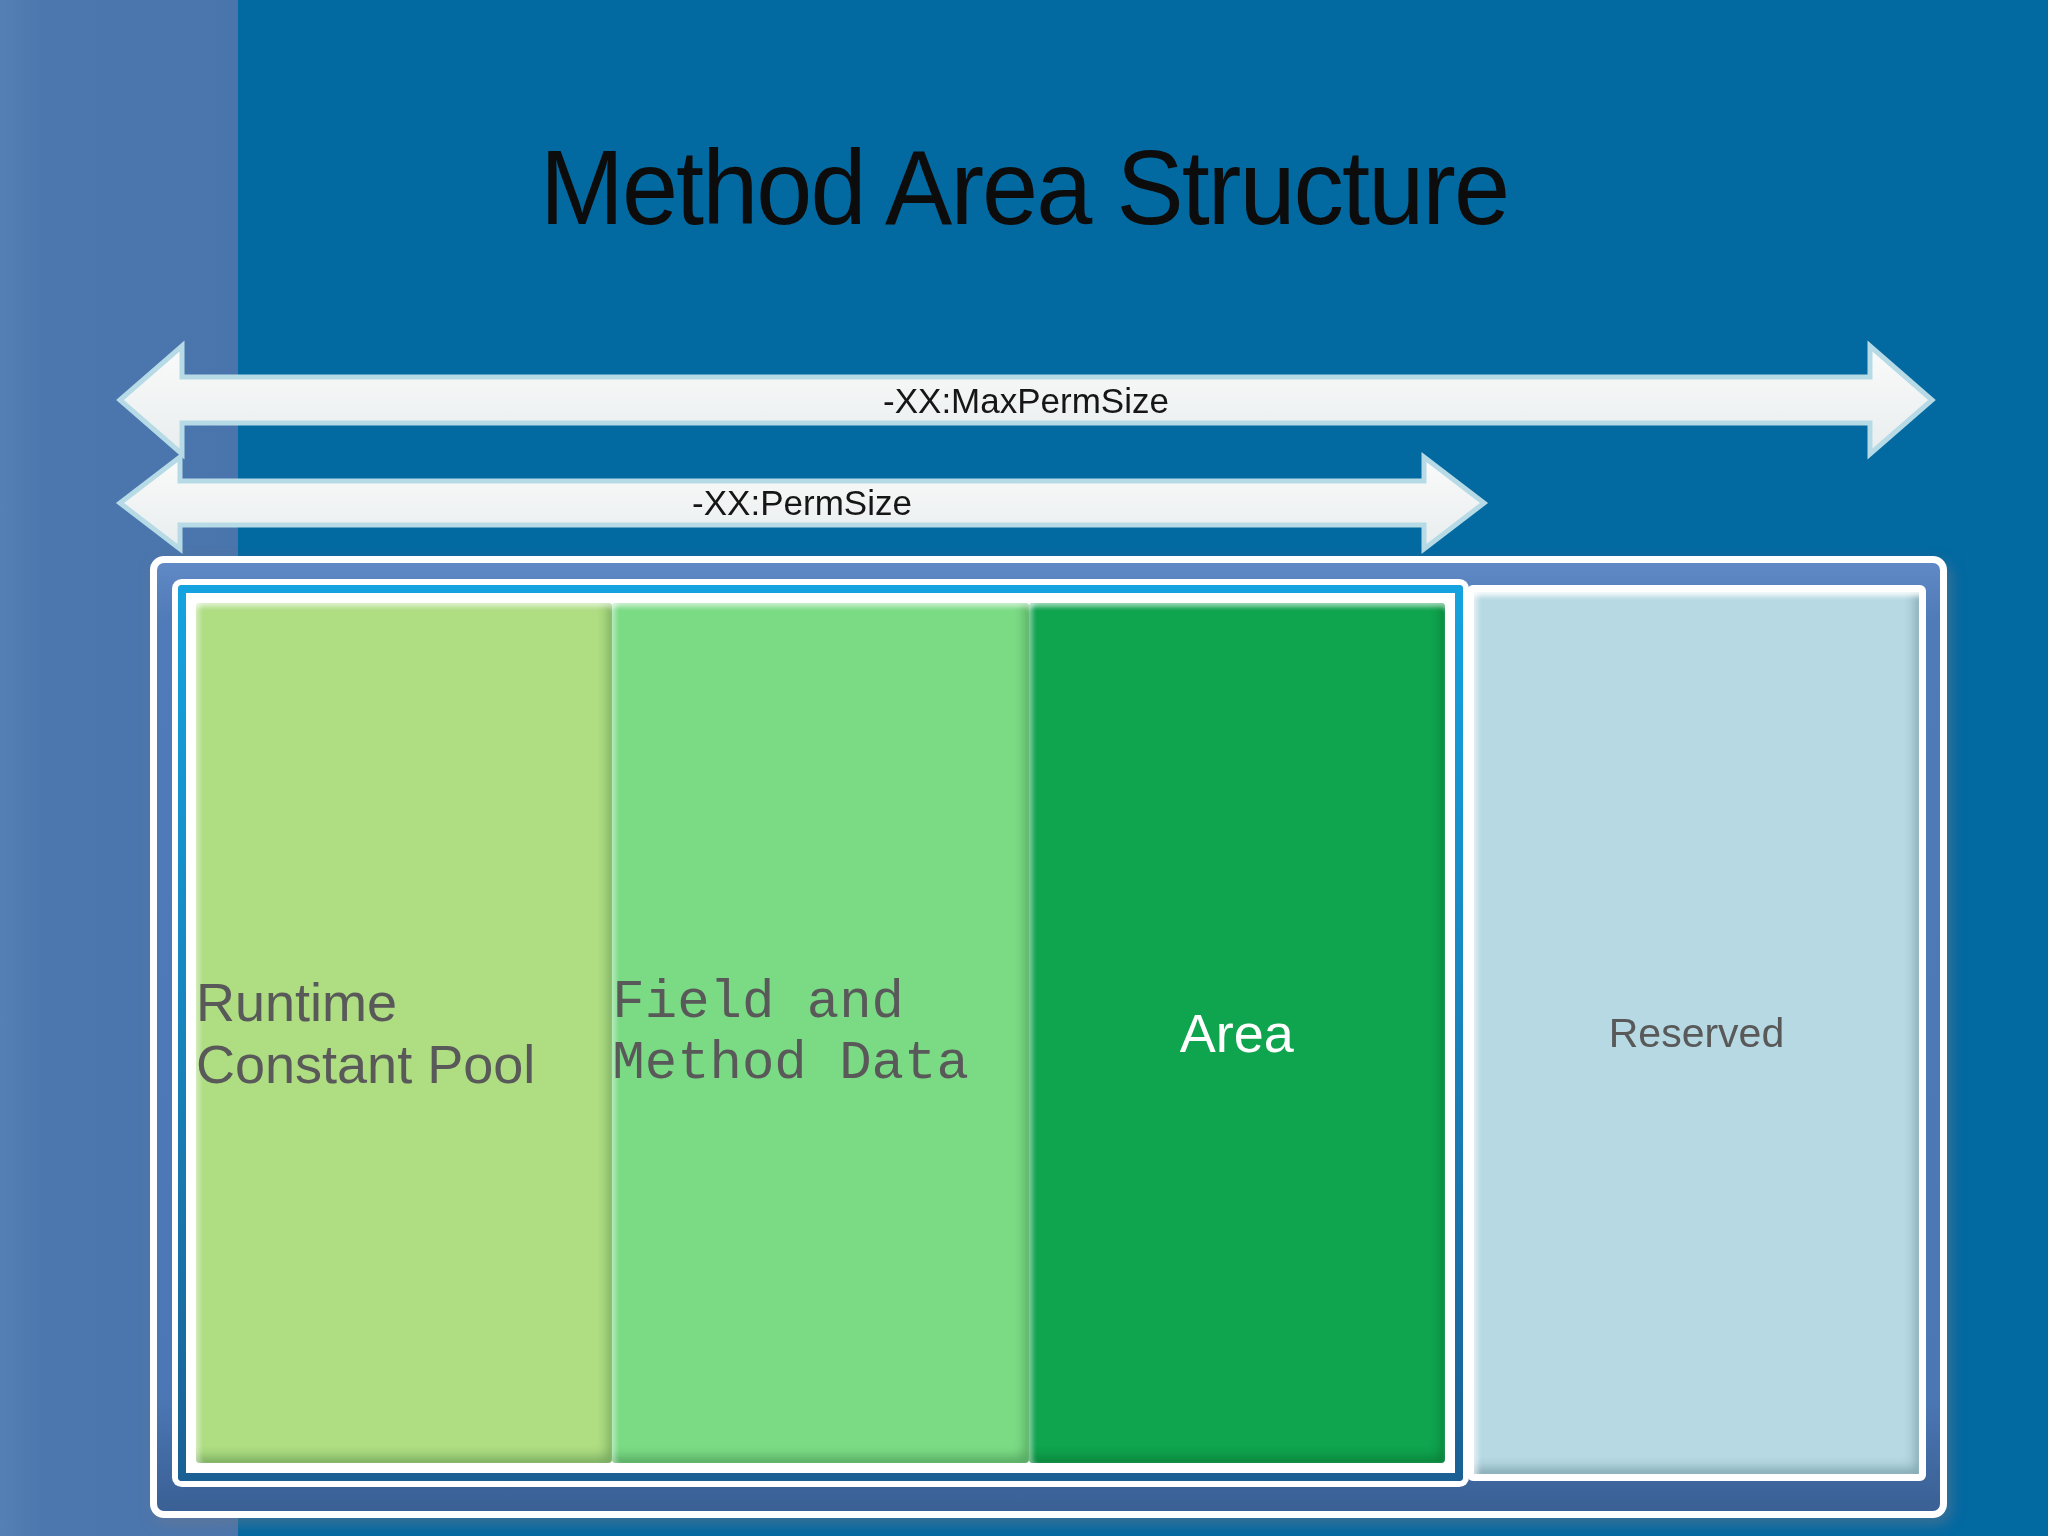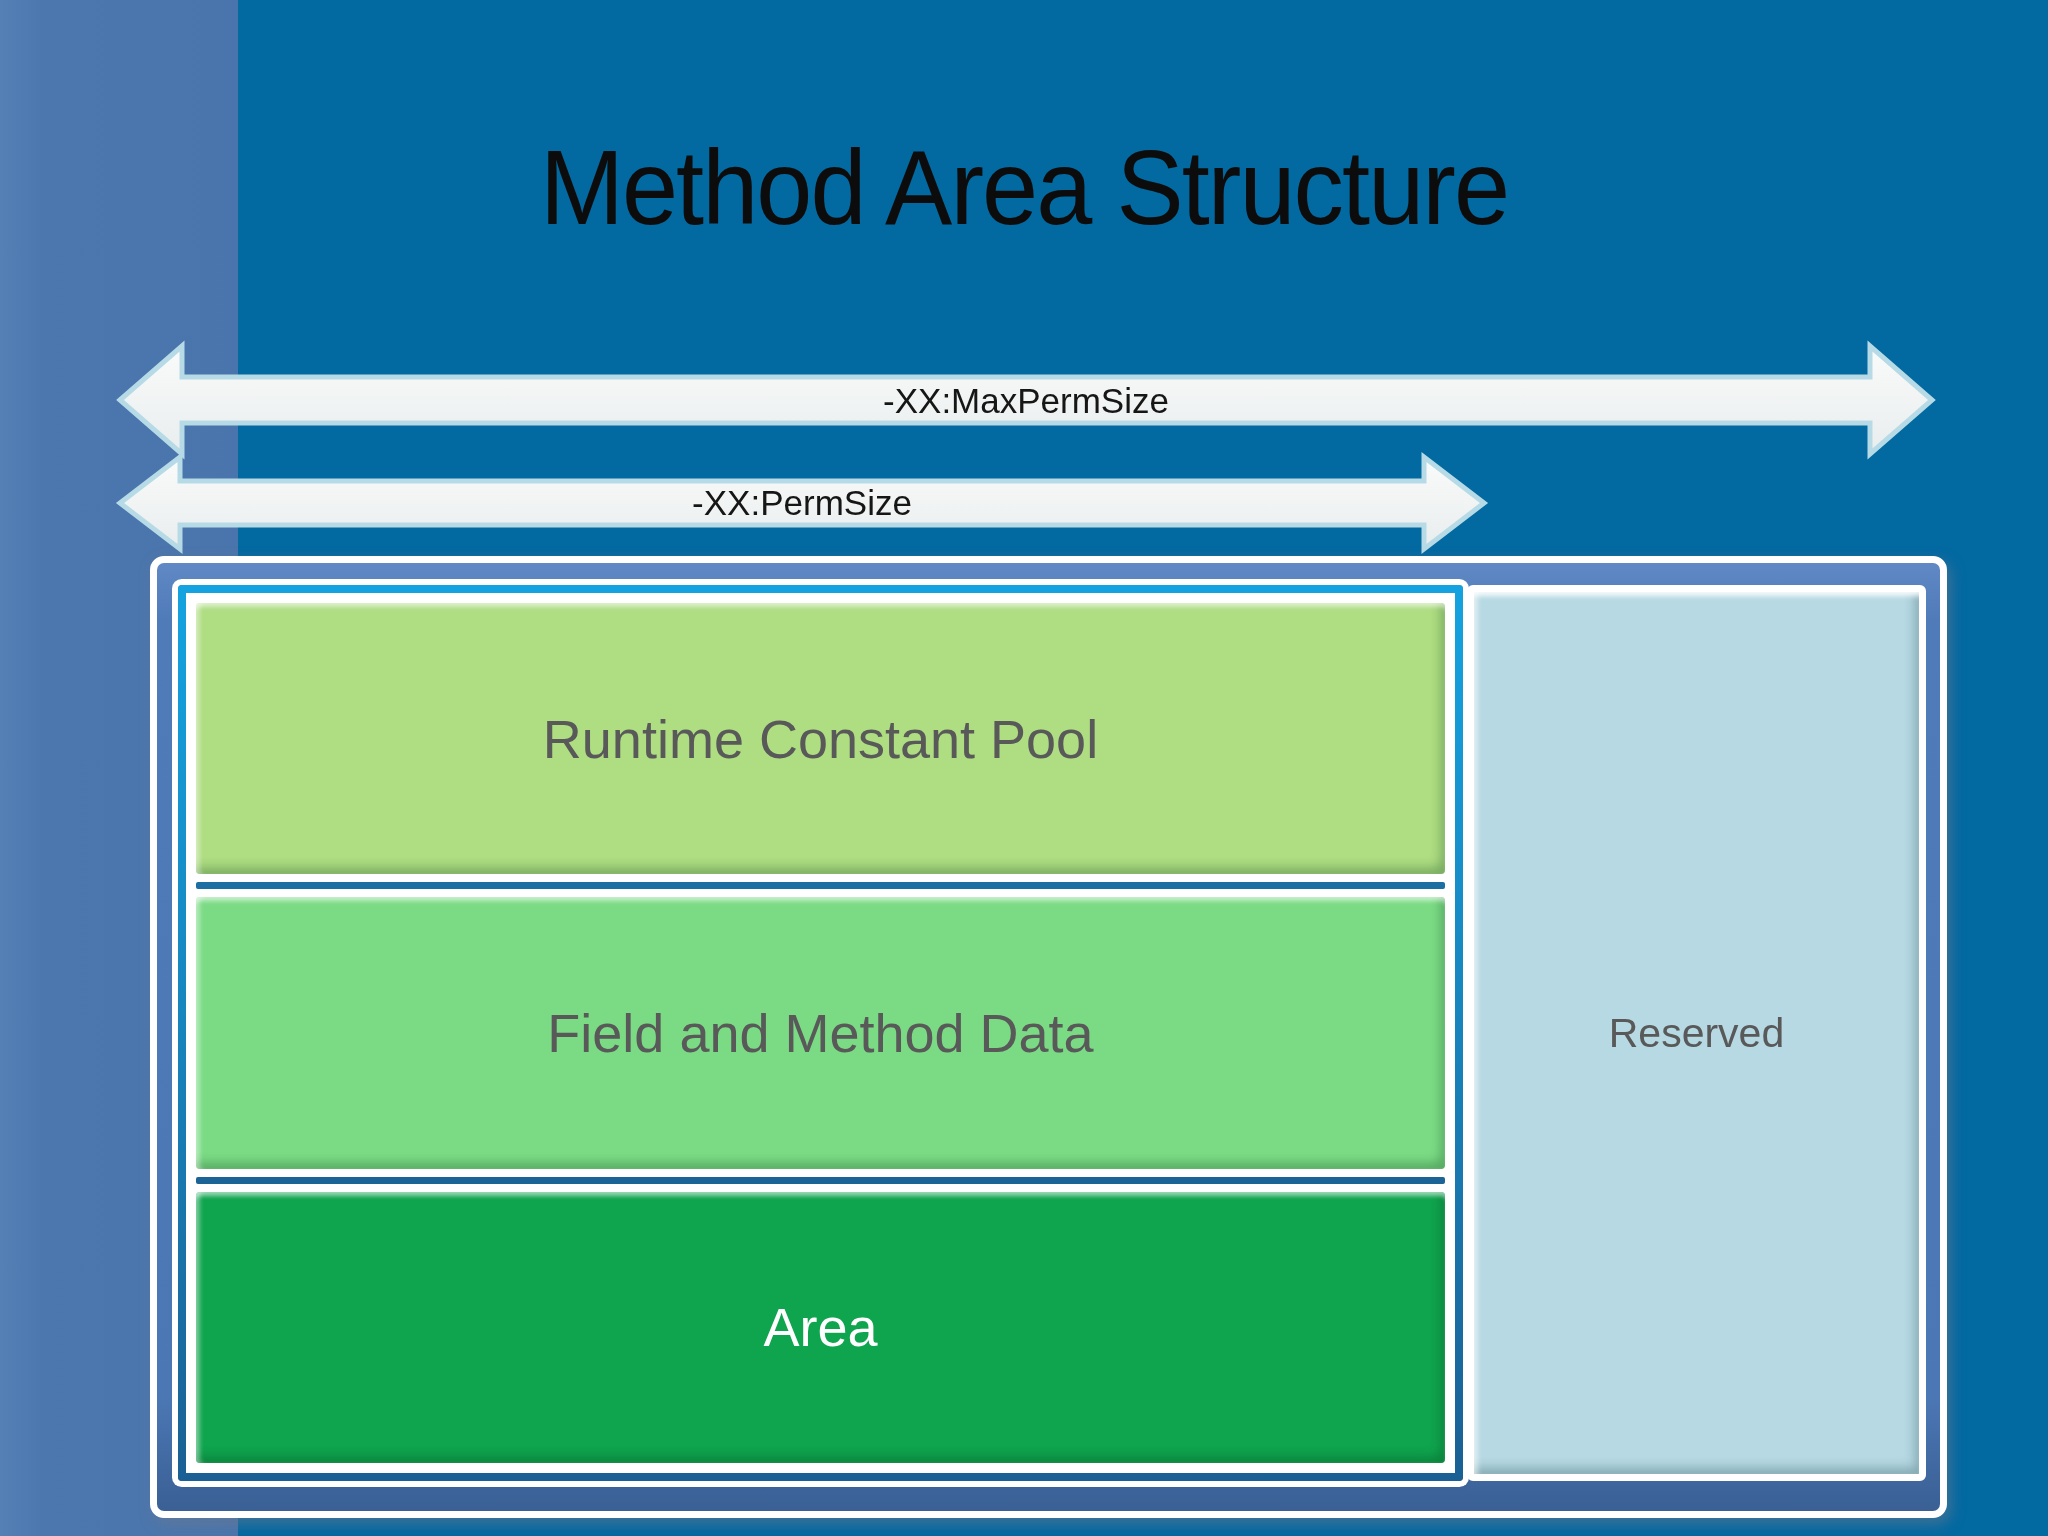--- a/index.html
+++ b/index.html
@@ -50,21 +50,21 @@
   
   .method-area {
     position: absolute; left: 21px; top: 22px; width: 1285px; height: 896px;
     box-sizing: border-box;
     border: 8px solid transparent;
     background: linear-gradient(#ffffff, #ffffff) padding-box,
                 linear-gradient(180deg, #14a3e0 0%, #1787c0 45%, #1a6094 100%) border-box;
     box-shadow: 0 0 0 6px #ffffff, 2px 3px 6px rgba(0,0,0,0.25);
     border-radius: 4px;
     padding: 10px;
-    display: flex; flex-direction: column;
+    display: flex; flex-direction: row;
   }
   .row {
     flex: 1;
     display: flex; align-items: center; justify-content: center;
     border-radius: 4px;
     font-size: 54px;
     box-shadow: inset 0 6px 4px -2px rgba(255,255,255,0.55),
                 inset 6px 0 4px -2px rgba(255,255,255,0.40),
                 inset -9px -11px 11px -5px rgba(0,60,20,0.30);
   }
@@ -111,21 +111,21 @@
   <div class="arrow-label perm">-XX:PermSize</div>
   <div class="arrow-label max">-XX:MaxPermSize</div>
 
   <div class="outer-box">
 
     <div class="method-area">
       <div class="row" style="background: rgb(174, 221, 130); color: rgb(89, 89, 89);">
         <span>Runtime Constant Pool</span>
       </div>
       <div class="sep s1"></div>
-      <div class="row" style="background: rgb(123, 219, 133); color: rgb(89, 89, 89);">
+      <div class="row" style="background: rgb(123, 219, 133); color: rgb(89, 89, 89); font-family: Liberation Mono, monospace;">
         <span>Field and Method Data</span>
       </div>
       <div class="sep s2"></div>
       <div class="row" style="background: rgb(15, 164, 78); color: rgb(255, 255, 255);">
         <span>Area</span>
       </div>
     </div>
 
     <div class="reserved-box bevel-light" style="background: rgb(182, 217, 227); color: rgb(89, 89, 89);">
       <span>Reserved</span>

